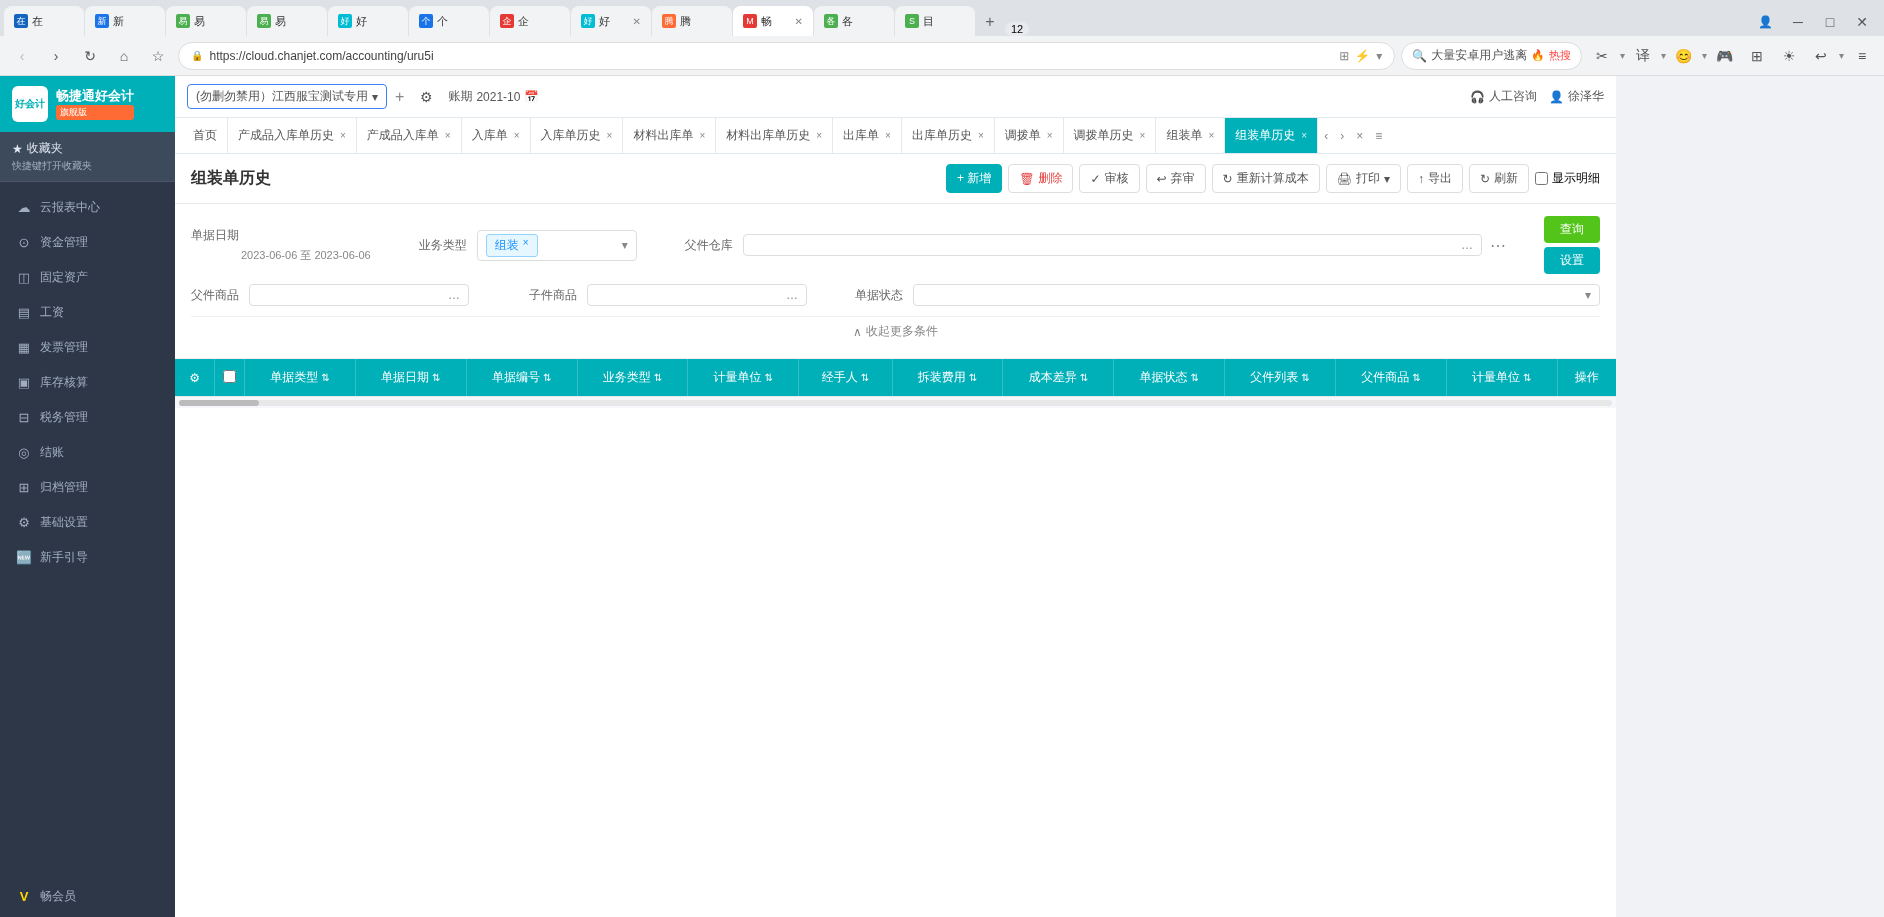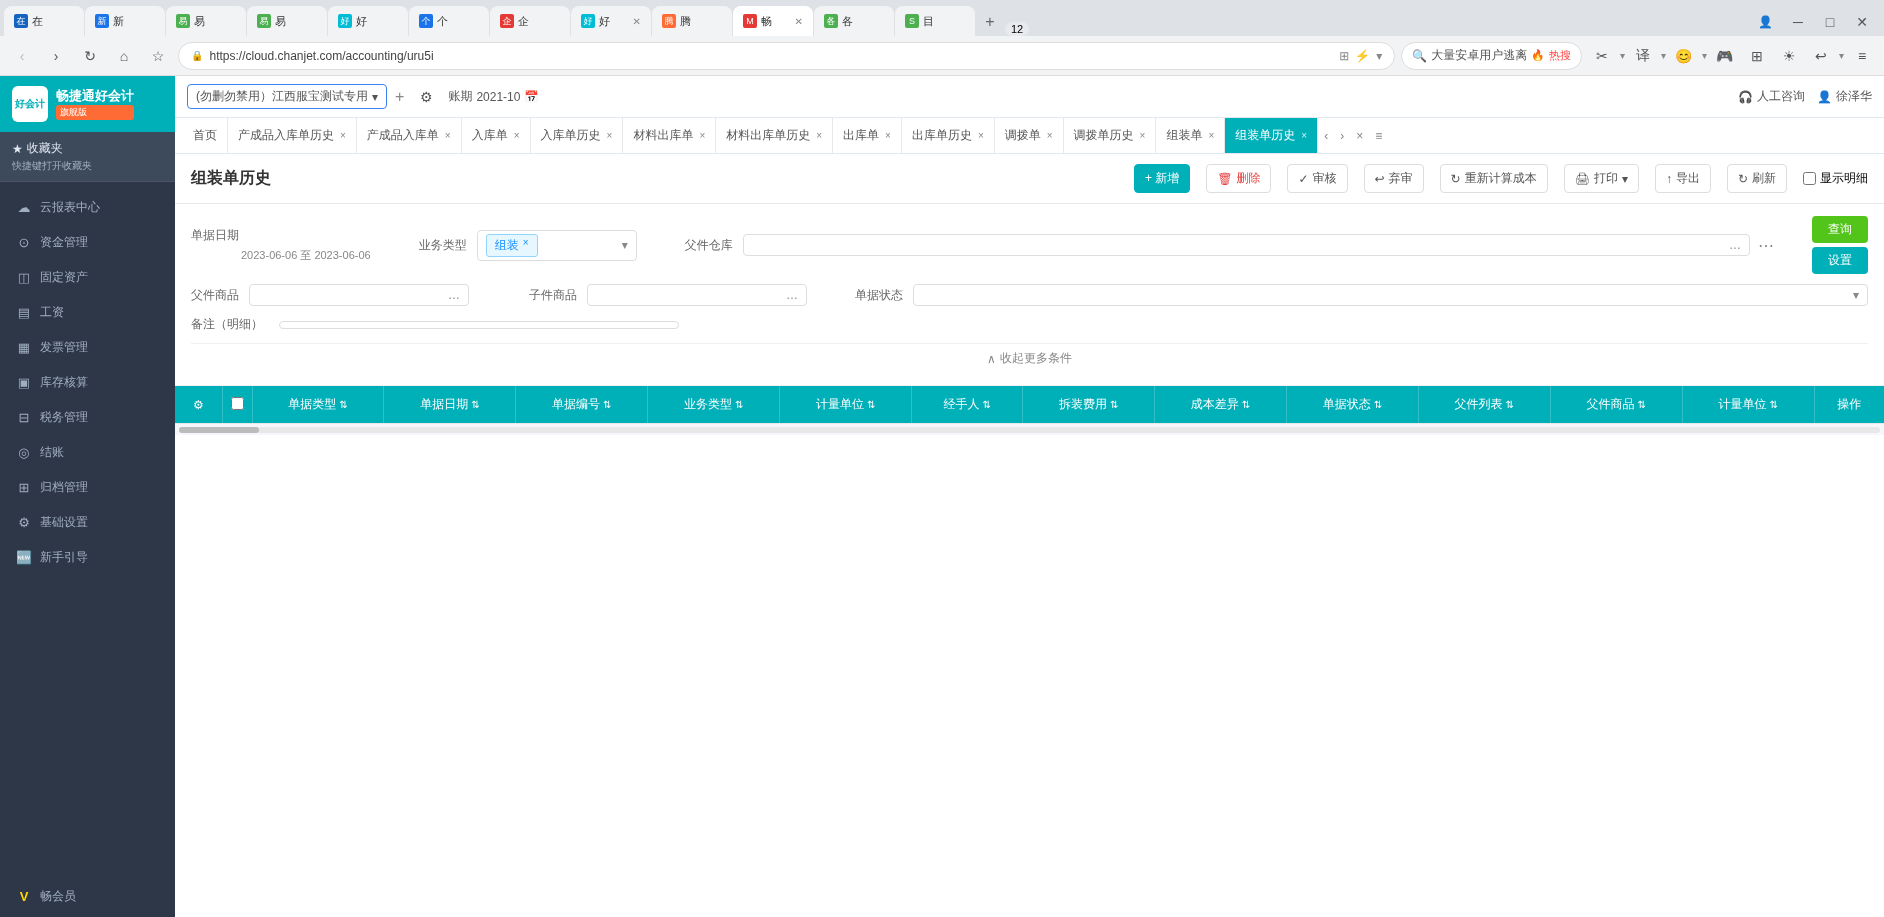--- a/index.html
+++ b/index.html
@@ -19,21 +19,21 @@
     .nav-btn { width: 28px; height: 28px; display: flex; align-items: center; justify-content: center; border-radius: 50%; cursor: pointer; color: #555; font-size: 14px; }
     .nav-btn.disabled { color: #bbb; cursor: default; }
     .address-bar { flex: 1; height: 28px; background: #fff; border-radius: 14px; display: flex; align-items: center; padding: 0 12px; font-size: 12px; color: #333; border: 1px solid #ddd; gap: 6px; }
     .address-bar .lock-icon { color: #5f6368; font-size: 10px; }
     .address-url { color: #444; font-size: 12px; }
     .search-bar { display: flex; align-items: center; gap: 4px; height: 28px; background: #fff; border-radius: 14px; padding: 0 10px; font-size: 12px; border: 1px solid #ddd; color: #555; }
     .toolbar-actions { display: flex; align-items: center; gap: 4px; }
     .toolbar-icon-btn { width: 28px; height: 28px; display: flex; align-items: center; justify-content: center; border-radius: 50%; cursor: pointer; color: #555; font-size: 14px; }
 
     
-    .app-wrapper { display: flex; width: 1884px; height: 841px; }
+    .app-wrapper { display: flex; width: 1616px; height: 841px; }
 
     
     .sidebar { width: 175px; background: #2d3748; display: flex; flex-direction: column; flex-shrink: 0; }
     .sidebar-logo { background: #00b0b9; padding: 10px 12px; display: flex; align-items: center; gap: 8px; }
     .logo-icon { width: 36px; height: 36px; background: #fff; border-radius: 6px; display: flex; align-items: center; justify-content: center; font-size: 10px; font-weight: bold; color: #00b0b9; }
     .logo-text { color: #fff; font-size: 13px; font-weight: bold; line-height: 1.2; }
     .logo-badge { background: #ff6b35; color: #fff; font-size: 9px; padding: 1px 4px; border-radius: 3px; margin-top: 2px; }
     .sidebar-bookmark { background: #3d4a5c; padding: 8px 12px; border-bottom: 1px solid #4a5568; }
     .bookmark-title { color: #e2e8f0; font-size: 12px; display: flex; align-items: center; gap: 4px; }
     .bookmark-subtitle { color: #a0aec0; font-size: 10px; margin-top: 2px; }
@@ -61,21 +61,21 @@
     .content-tab.active .tab-x { color: rgba(255,255,255,0.8); }
     .tab-nav-btn { padding: 0 6px; color: #888; cursor: pointer; font-size: 12px; }
 
     
     .page-area { flex: 1; overflow: auto; padding: 0; background: #f5f7fa; }
     .page-content { background: #fff; margin: 0; min-height: 100%; }
 
     
     .page-header { display: flex; align-items: center; justify-content: space-between; padding: 10px 16px; border-bottom: 1px solid #e8e8e8; }
     .page-title { font-size: 16px; font-weight: bold; color: #333; }
-    .page-actions { display: flex; align-items: center; gap: 16px; }
+    .page-actions { display: flex; align-items: center; gap: 6px; }
     .action-btn { display: flex; align-items: center; gap: 4px; padding: 5px 10px; border: 1px solid #ddd; border-radius: 4px; background: #fff; cursor: pointer; font-size: 12px; color: #555; }
     .action-btn.primary { background: #00b0b9; color: #fff; border-color: #00b0b9; }
     .action-btn.danger { color: #e53e3e; border-color: #ddd; }
 
     
     .filter-area { padding: 12px 16px; border-bottom: 1px solid #f0f0f0; }
     .filter-row { display: flex; align-items: center; gap: 16px; margin-bottom: 10px; }
     .filter-label { color: #666; font-size: 12px; white-space: nowrap; min-width: 50px; }
     .filter-date-btns { display: flex; align-items: center; gap: 4px; }
     .date-btn { padding: 3px 8px; border: 1px solid #ddd; border-radius: 3px; font-size: 12px; cursor: pointer; background: #fff; color: #555; }
@@ -461,24 +461,20 @@
             </div>
 
             <div style="display:flex;align-items:center;gap:8px;margin-left:32px;flex:1;">
               <span class="filter-label">单据状态</span>
               <div style="display:flex;align-items:center;gap:4px;border:1px solid #ddd;border-radius:4px;padding:3px 8px;flex:1;background:#fff;">
                 <span style="margin-left:auto;color:#888;">▾</span>
               </div>
             </div>
           </div>
 
-          <div class="filter-row">
-            <span class="filter-label">备注（明细）</span>
-            <div style="display:flex;align-items:center;gap:4px;border:1px solid #ddd;border-radius:4px;padding:3px 8px;min-width:400px;background:#fff;"></div>
-          </div>
 
           <div class="collapse-btn">
             <span>∧</span>
             <span>收起更多条件</span>
           </div>
         </div>
 
         <div class="table-container">
           <table class="data-table">
             <thead class="table-header">

